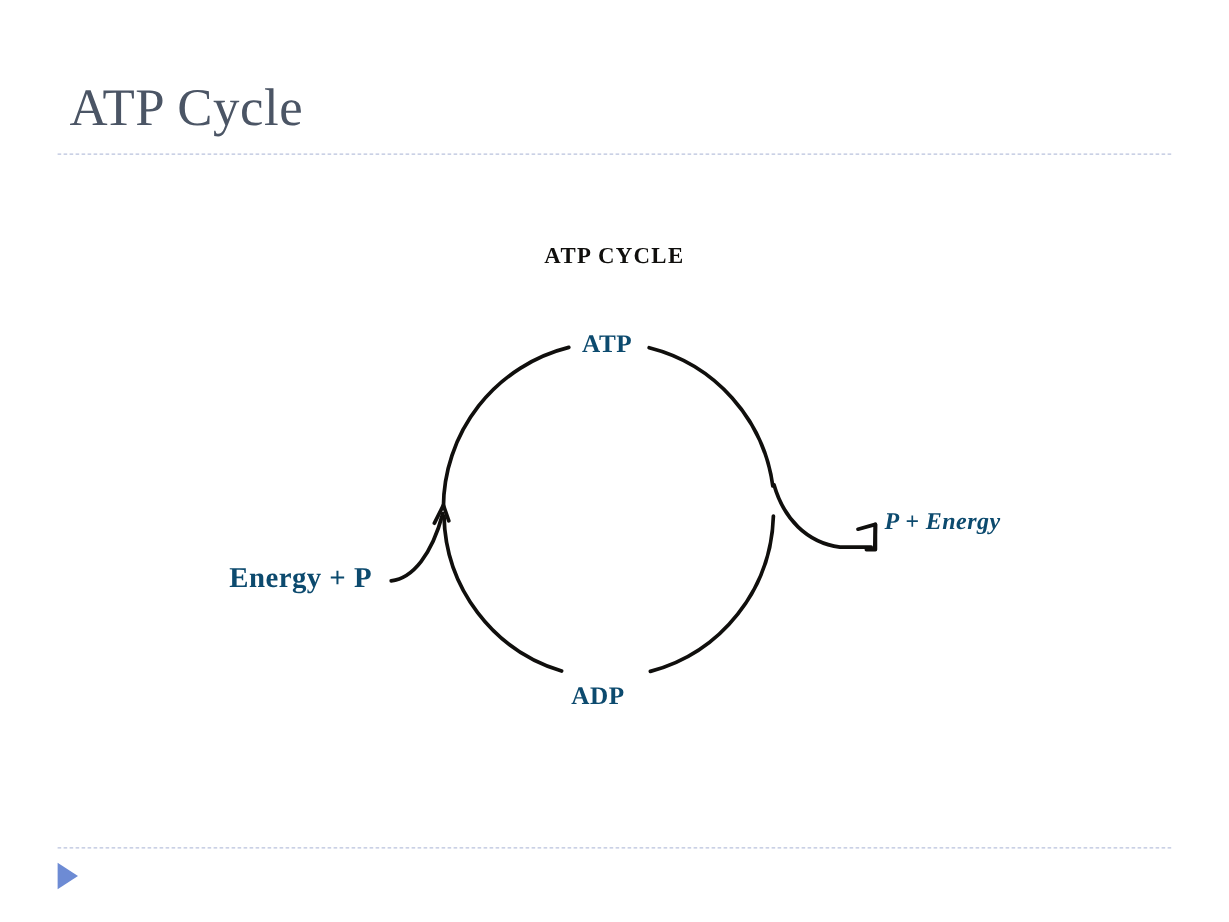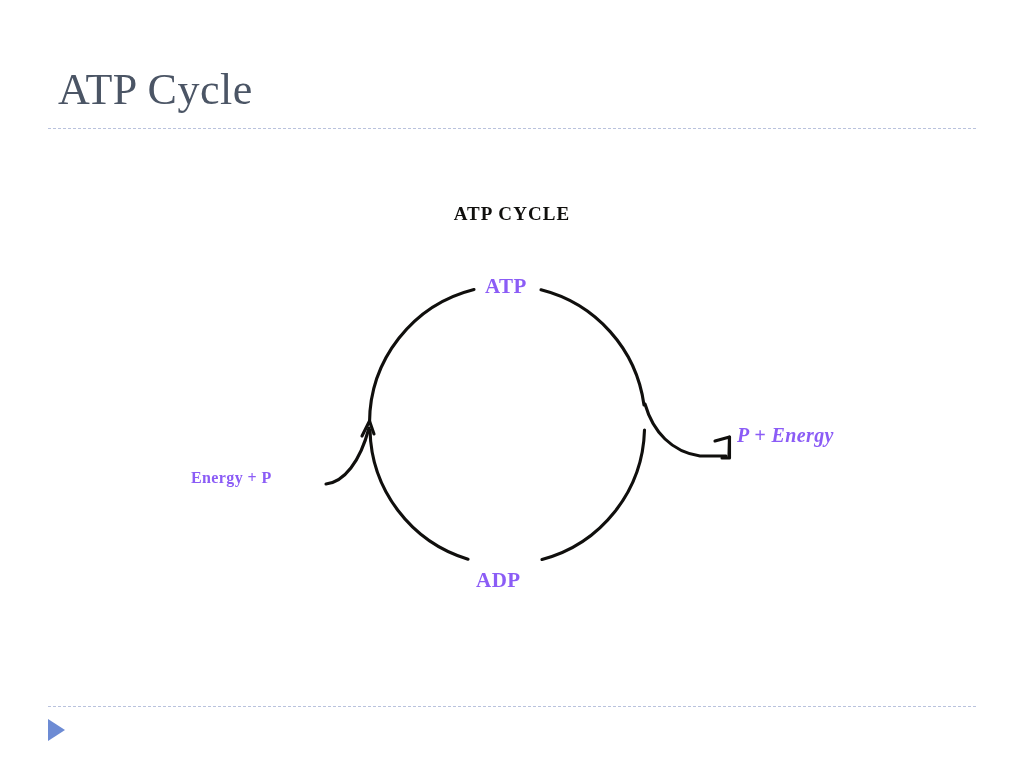--- a/index.html
+++ b/index.html
@@ -80,21 +80,21 @@
     font-weight: bold;
     font-size: 19px;
     color: #100f0d;
     letter-spacing: 1.1px;
   }
 
   .node-label {
     position: absolute;
     font-family: "Liberation Serif", serif;
     font-weight: bold;
-    color: #8b5cf6;
+    color: #0c4a6e;
     white-space: nowrap;
     background: #ffffff;
   }
   .label-atp {
     left: 481px;
     top: 274px;
     font-size: 21px;
     letter-spacing: 0.5px;
     padding: 0 4px;
   }
@@ -102,21 +102,21 @@
     left: 472px;
     top: 556px;
     font-size: 21px;
     letter-spacing: 0.5px;
     padding: 0 4px;
     margin-top: 12px;
   }
   .label-left {
     left: 191px;
     top: 469px;
-    font-size: 16px;
+    font-size: 24px;
     letter-spacing: 0.4px;
   }
   .label-right {
     left: 737px;
     top: 424px;
     font-size: 20px;
     letter-spacing: 0.4px;
     font-style: italic;
   }
 </style>

